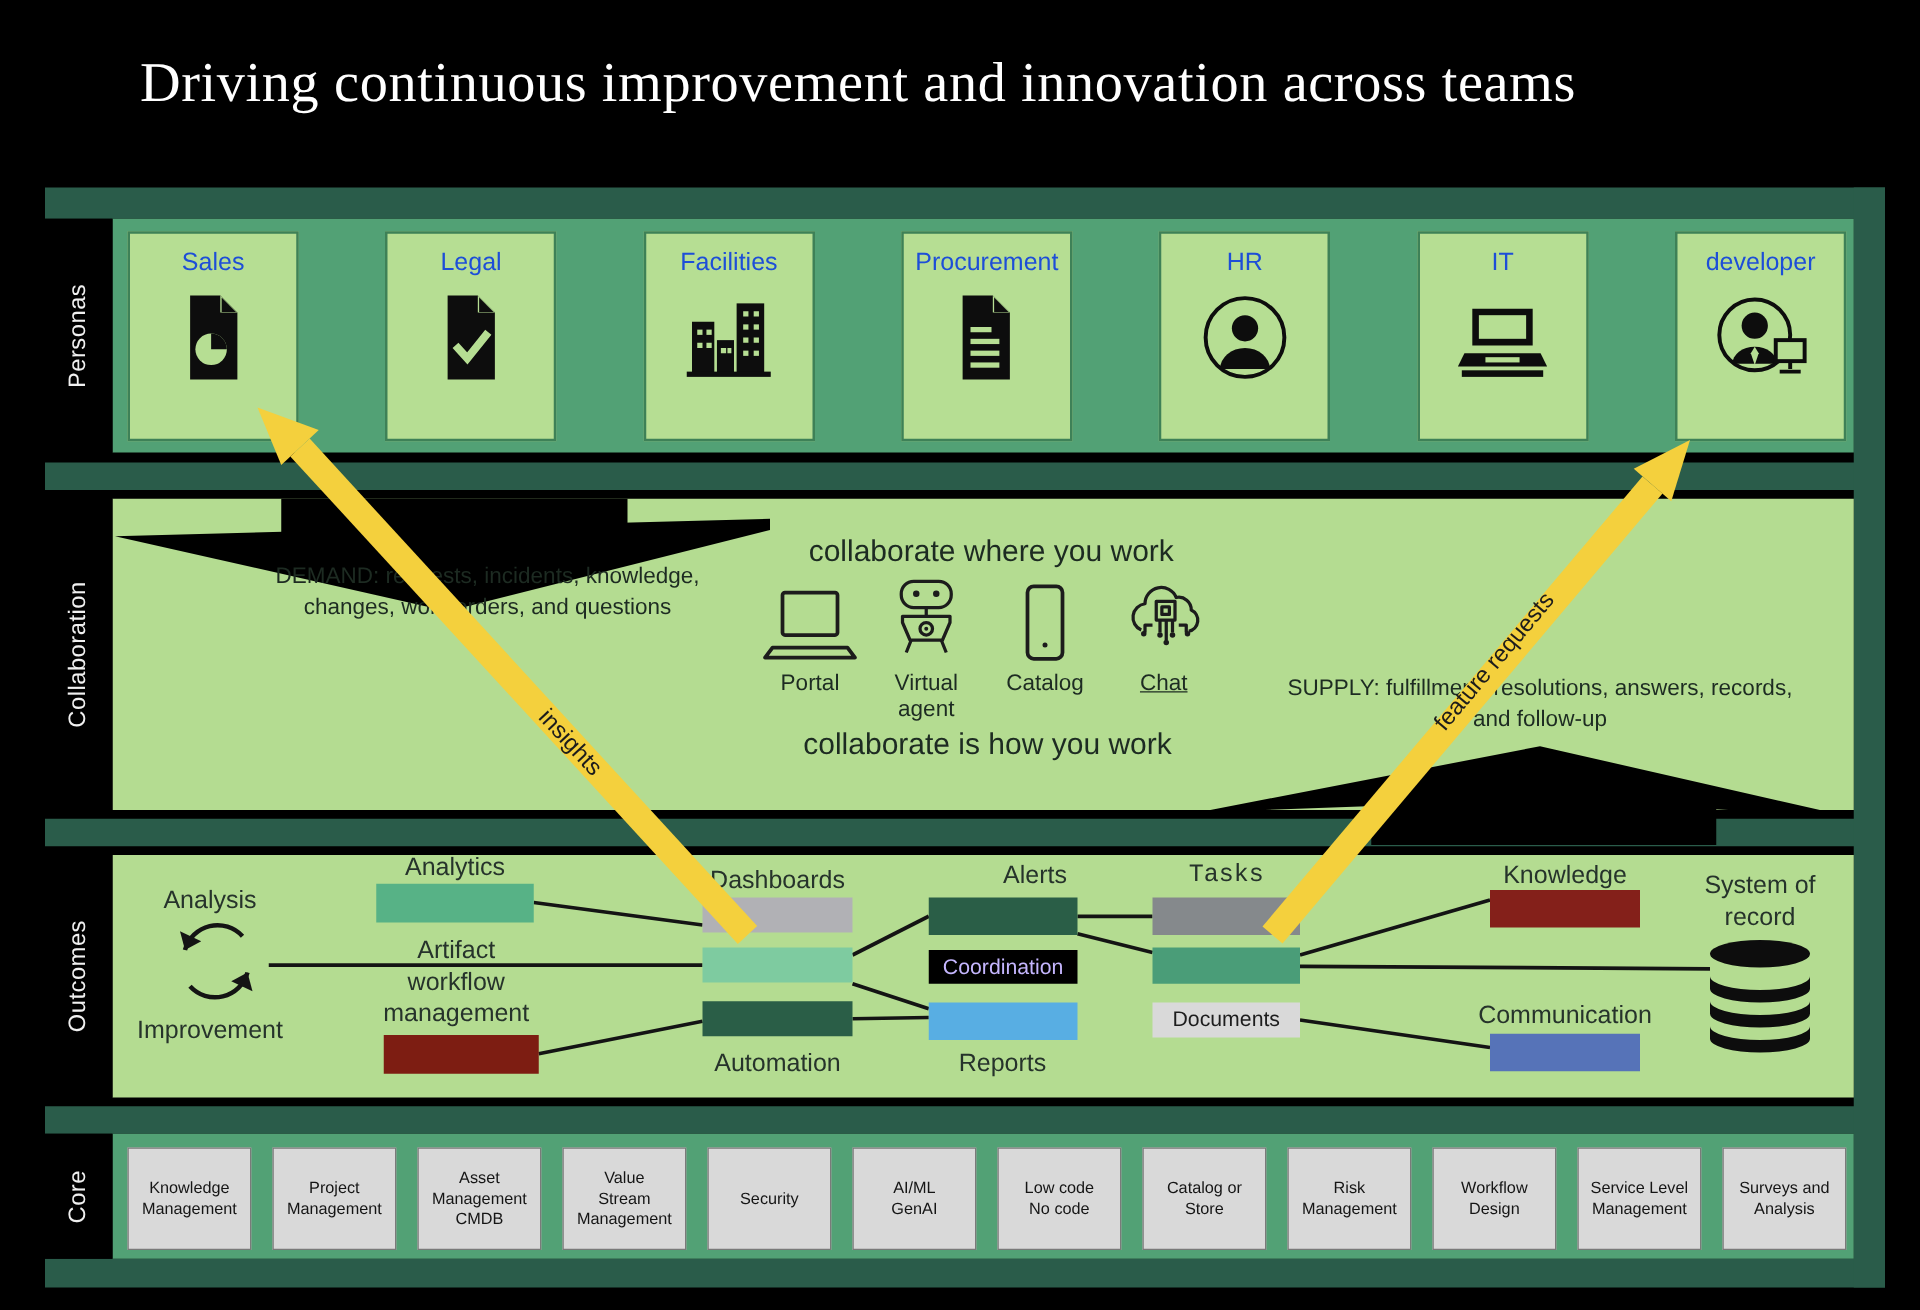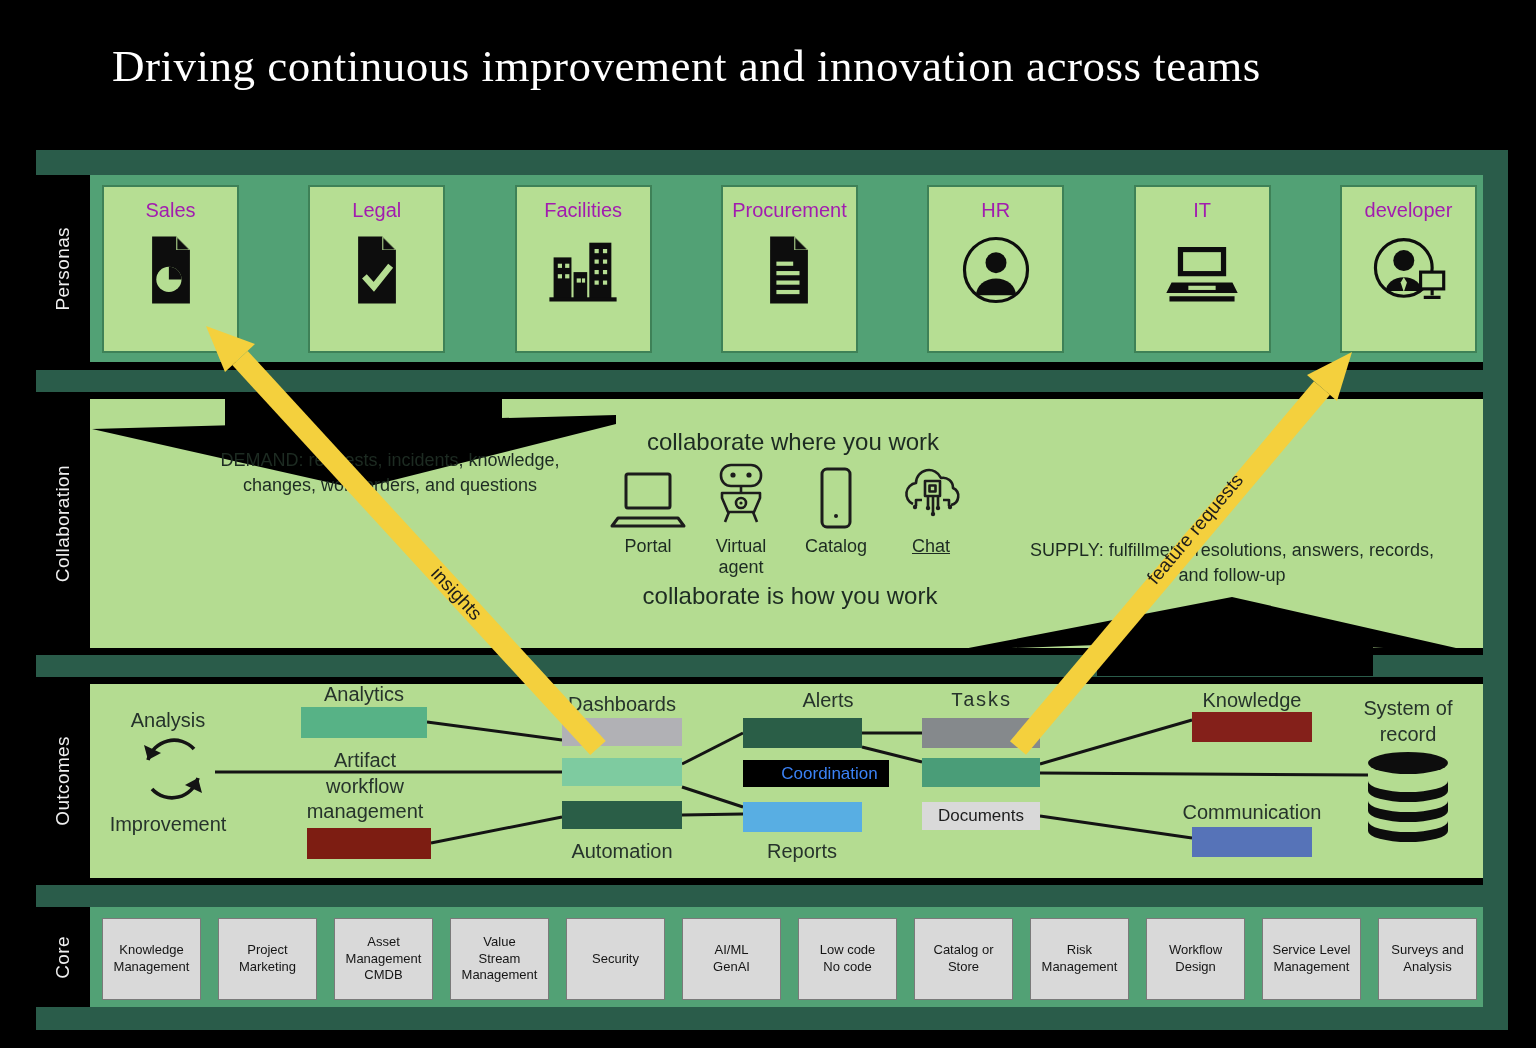--- a/index.html
+++ b/index.html
@@ -11,21 +11,21 @@
          font-size:45px;color:#ffffff;letter-spacing:.5px;z-index:2;}
   .band{background:#2a5c4a;left:36px;width:1472px;z-index:1;}
   .rstrip{background:#2a5c4a;left:1483px;top:150px;width:25px;height:880px;z-index:1;}
   .panel-mid{background:#52a175;left:90px;width:1393px;z-index:1;}
   .panel-light{background:#b4dc91;left:90px;width:1393px;z-index:1;}
   .labelcol{background:#000;left:36px;width:54px;z-index:2;display:flex;align-items:center;justify-content:center;}
   .labelcol span{writing-mode:vertical-rl;transform:rotate(180deg);color:#f0f0f0;font-size:19px;letter-spacing:.4px;}
   #cards{left:102px;top:185px;width:1375px;height:168px;z-index:4;display:flex;justify-content:space-between;}
   .card{width:137px;height:168px;background:#b6de93;border:2px solid #3e8157;box-sizing:border-box;
         display:flex;flex-direction:column;align-items:center;}
-  .card .clabel{margin-top:12px;font-size:20px;color:#a21caf;}
+  .card .clabel{margin-top:12px;font-size:20px;color:#1d4ed8;}
   .card svg{margin-top:6px;}
   .otext{z-index:4;text-align:center;font-size:20px;color:#26332b;line-height:1.28;}
   .obox{z-index:4;}
   .boxtext{display:flex;align-items:center;justify-content:center;font-size:17px;}
   .ctext{z-index:4;text-align:center;color:#1d2b22;}
   #core-items{left:102px;top:918px;width:1375px;height:82px;z-index:4;display:flex;justify-content:space-between;}
   .corebox{width:99px;height:82px;background:#d9d9d9;border:1px solid #7a7a7a;box-sizing:border-box;
            display:flex;align-items:center;justify-content:center;text-align:center;
            font-size:13px;line-height:1.3;color:#151515;white-space:pre-line;}
   svg.overlay{position:absolute;left:0;top:0;z-index:3;}
@@ -222,21 +222,21 @@
   <div class="abs obox" style="left:307px;top:828px;width:124px;height:31px;background:#7d1d12;"></div>
 
   <div class="abs otext" style="left:552px;top:692px;width:140px;">Dashboards</div>
   <div class="abs obox" style="left:562px;top:718px;width:120px;height:28px;background:#b1b1b5;"></div>
   <div class="abs obox" style="left:562px;top:758px;width:120px;height:28px;background:#7ecba0;"></div>
   <div class="abs obox" style="left:562px;top:801px;width:120px;height:28px;background:#2a5e47;"></div>
   <div class="abs otext" style="left:552px;top:839px;width:140px;">Automation</div>
 
   <div class="abs otext" style="left:768px;top:688px;width:120px;">Alerts</div>
   <div class="abs obox" style="left:743px;top:718px;width:119px;height:30px;background:#2a5e47;"></div>
-  <div class="abs obox boxtext" style="left:743px;top:760px;width:119px;height:27px;background:#000;color:#3b82f6;padding-left:27px;">Coordination</div>
+  <div class="abs obox boxtext" style="left:743px;top:760px;width:119px;height:27px;background:#000;color:#c4b5fd;">Coordination</div>
   <div class="abs obox" style="left:743px;top:802px;width:119px;height:30px;background:#58aee3;"></div>
   <div class="abs otext" style="left:742px;top:839px;width:120px;">Reports</div>
 
   <div class="abs otext" style="left:921px;top:688px;width:120px;font-family:Liberation Mono, monospace;">Tasks</div>
   <div class="abs obox" style="left:922px;top:718px;width:118px;height:30px;background:#85898c;"></div>
   <div class="abs obox" style="left:922px;top:758px;width:118px;height:29px;background:#4a9d78;"></div>
   <div class="abs obox boxtext" style="left:922px;top:802px;width:118px;height:28px;background:#d9d9d9;color:#1d1d1d;">Documents</div>
 
   <div class="abs otext" style="left:1192px;top:688px;width:120px;">Knowledge</div>
   <div class="abs obox" style="left:1192px;top:712px;width:120px;height:30px;background:#84201a;"></div>
@@ -251,21 +251,21 @@
       <path d="M2,30 v10 a40,11 0 0 0 80,0 v-10 a40,11 0 0 1 -80,0 z"></path>
       <path d="M2,50 v10 a40,11 0 0 0 80,0 v-10 a40,11 0 0 1 -80,0 z"></path>
       <path d="M2,70 v10 a40,11 0 0 0 80,0 v-10 a40,11 0 0 1 -80,0 z"></path>
     </g>
   </svg>
 
   <div id="core-items" class="abs">
     <div class="corebox">Knowledge
 Management</div>
     <div class="corebox">Project
-Marketing</div>
+Management</div>
     <div class="corebox">Asset
 Management
 CMDB</div>
     <div class="corebox">Value
 Stream
 Management</div>
     <div class="corebox">Security</div>
     <div class="corebox">AI/ML
 GenAI</div>
     <div class="corebox">Low code

